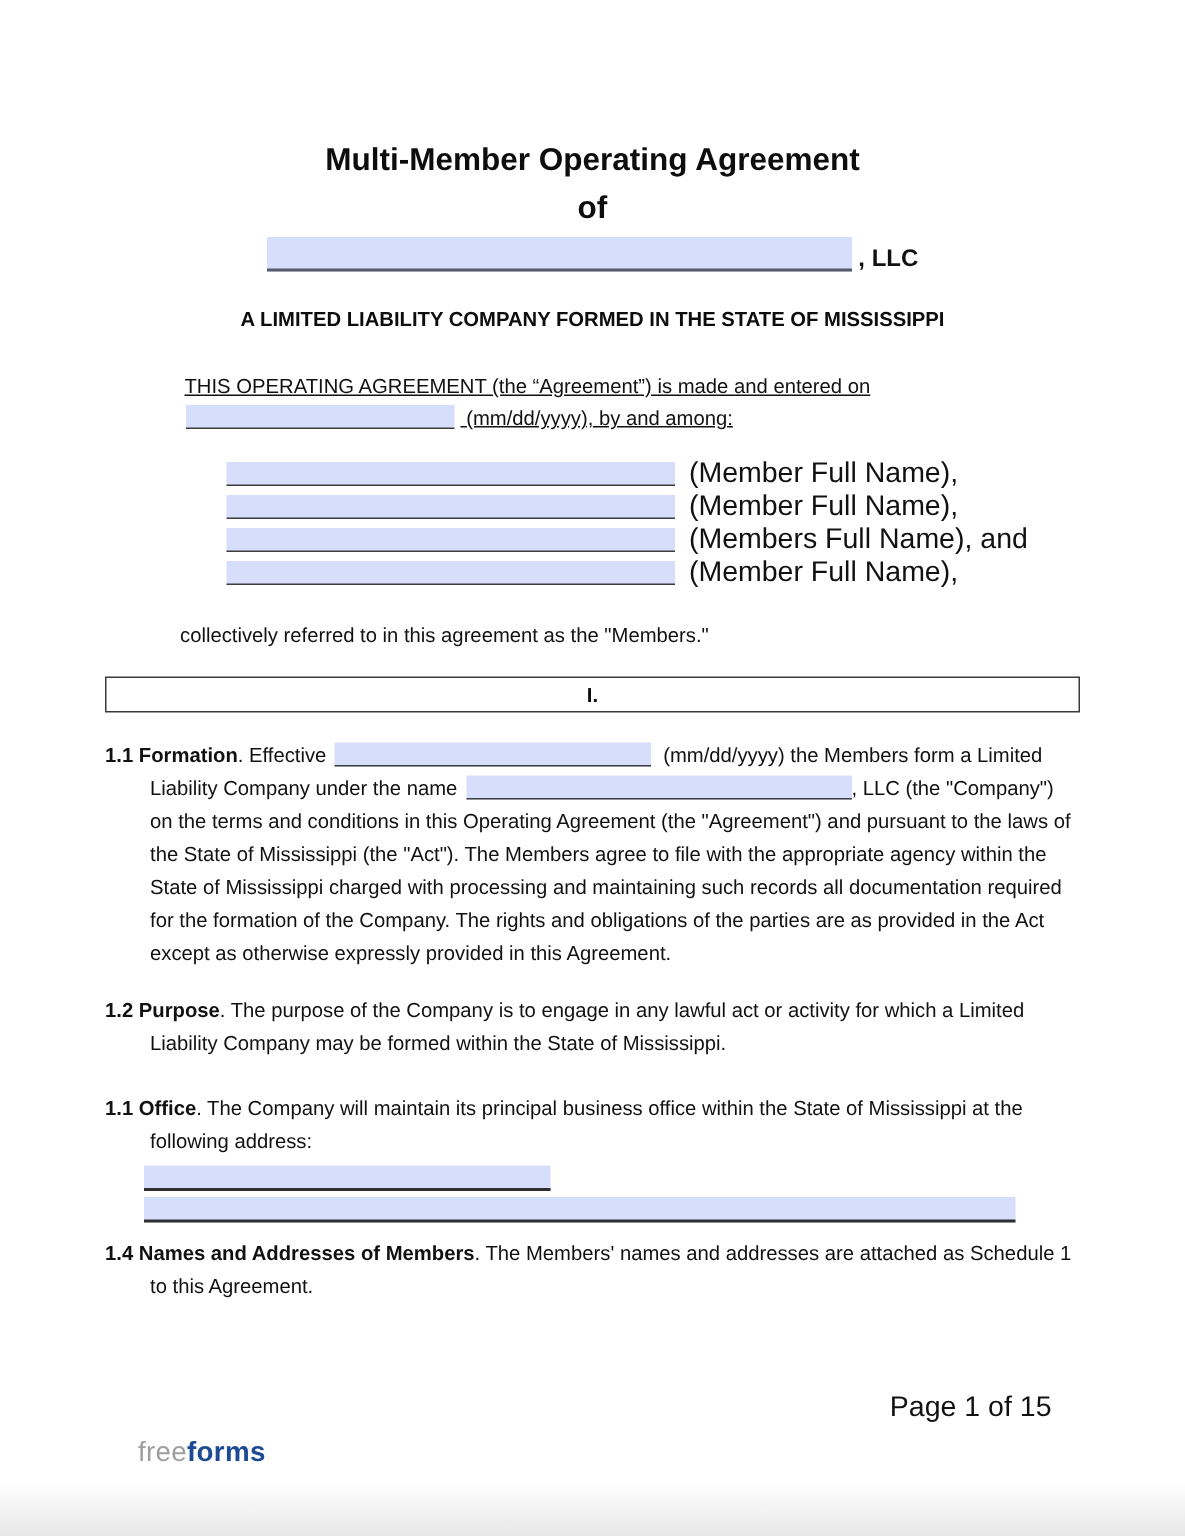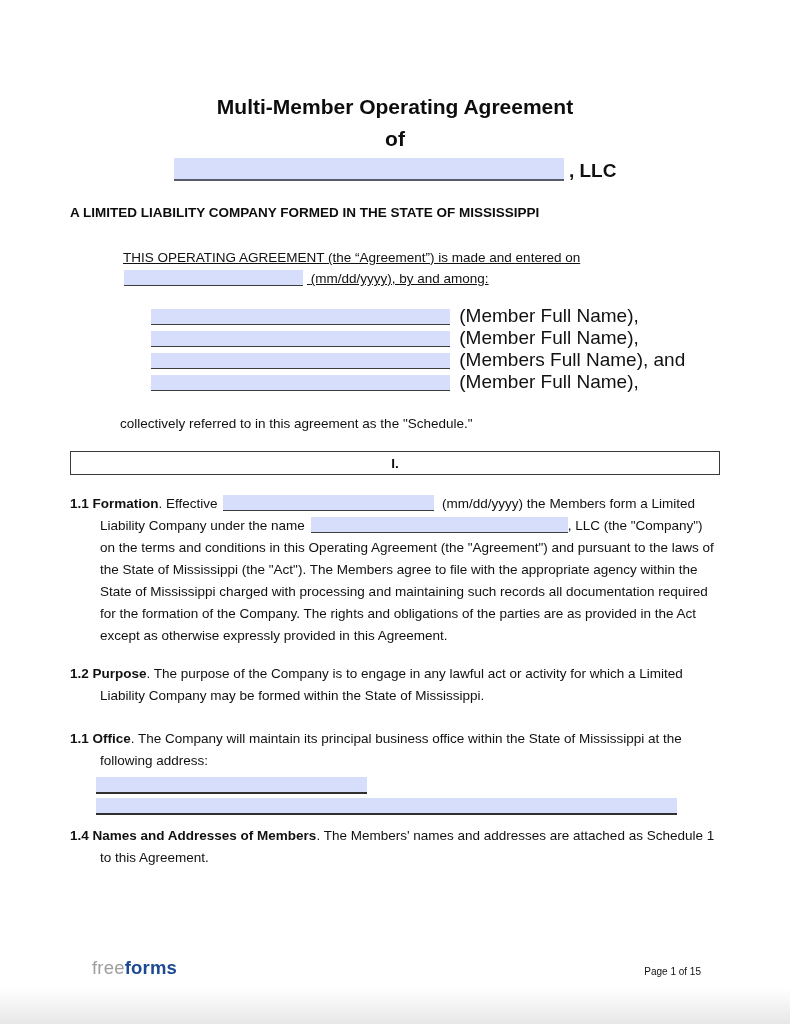--- a/index.html
+++ b/index.html
@@ -26,30 +26,30 @@
   .doc-title{
     margin:0;text-align:center;
     font-size:21px;line-height:25px;font-weight:bold;color:#0d0d0d;
   }
   .doc-title-of{
     margin:7px 0 0 0;text-align:center;
     font-size:21px;line-height:25px;font-weight:bold;color:#0d0d0d;
   }
   .company-line{
     margin-top:7px;height:28px;text-align:center;white-space:nowrap;
-    font-size:19px;font-weight:bold;
+    font-size:16px;font-weight:bold;
   }
   .company-field{
     display:inline-block;width:390px;height:23px;
     background:var(--field-highlight);
     border-bottom:2px solid #565b6b;
     vertical-align:-4px;
   }
   .doc-subtitle{
-    margin:19px 0 0 0;
+    margin:19px 0 0 0;text-align:center;
     font-size:13.5px;font-weight:bold;color:#0d0d0d;
   }
   
   .preamble{
     margin:27px 0 0 0;padding-left:53px;
     font-size:13.5px;line-height:21px;text-decoration:underline;
   }
   .ifield{
     display:inline-block;height:16px;
     background:var(--field-highlight);
@@ -103,22 +103,22 @@
   .addr-1{width:271px;}
   .addr-2{width:581px;}
   
   .logo{
     position:absolute;left:92px;top:957px;
     font-size:18.5px;letter-spacing:0.2px;
   }
   .logo-free{color:var(--logo-gray);font-weight:normal;}
   .logo-forms{color:var(--logo-blue);font-weight:bold;}
   .page-indicator{
-    position:absolute;right:89px;top:966px;
-    font-size:10px;color:#111;
+    position:absolute;right:89px;top:928px;
+    font-size:19px;color:#111;
   }
   .page-bottom-fade{
     position:absolute;left:0;bottom:0;width:100%;height:36px;
     background:linear-gradient(to bottom, rgba(232,232,232,0), var(--page-edge));
     pointer-events:none;
   }
 </style>
 </head>
 <body>
 
@@ -153,21 +153,21 @@
       <div class="member-row">
         <span class="member-field"></span>
         <span>(Members Full Name), and</span>
       </div>
       <div class="member-row">
         <span class="member-field"></span>
         <span>(Member Full Name),</span>
       </div>
     </div>
 
-    <p class="collective">collectively referred to in this agreement as the "Schedule."</p>
+    <p class="collective">collectively referred to in this agreement as the "Members."</p>
 
     <div class="section-box">
       <span>I.</span>
     </div>
 
     <p class="clause mt-c11">
       <span class="clause-num">1.1</span>
       <span class="clause-title">Formation</span><span>. Effective</span>
       <span class="ifield f-date2"></span>
       <span>(mm/dd/yyyy) the Members form a Limited Liability Company under the name</span>

